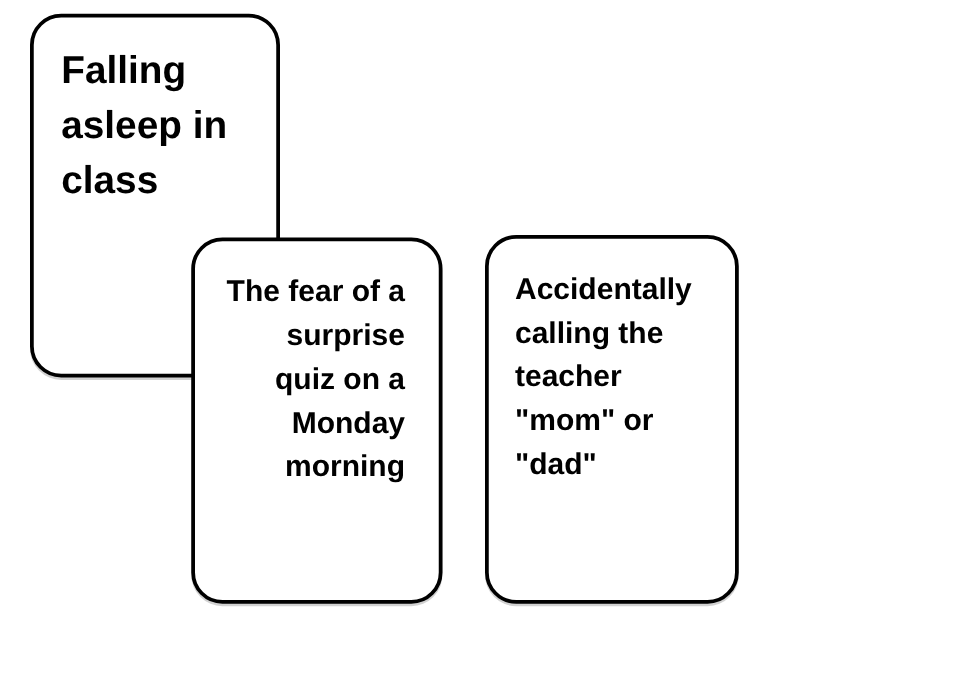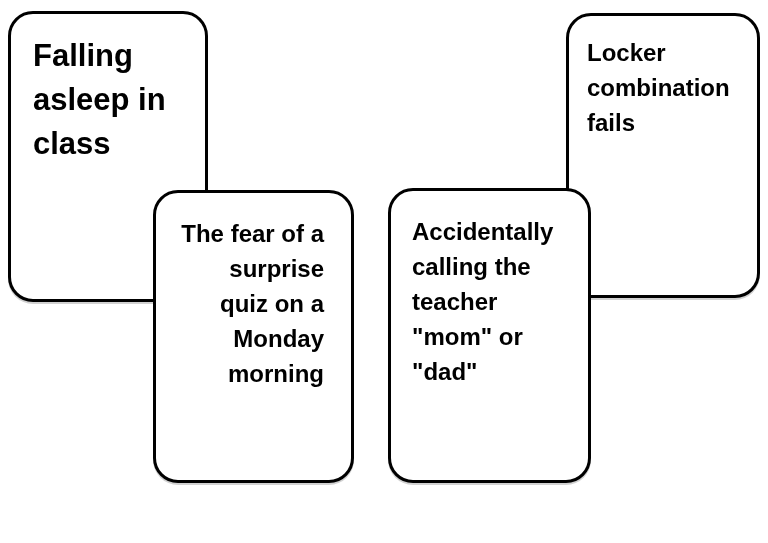--- a/index.html
+++ b/index.html
@@ -29,21 +29,21 @@
   }
   .card-text {
     display: block;
     width: 146px;
     color: #000000;
     font-weight: bold;
     overflow-wrap: break-word;
   }
   
   .card-1 {
-    left: 8px;
+    left: 24px;
     top: 11px;
     width: 200px;
     height: 291px;
     z-index: 1;
     padding: 20px 0 0 22px;
   }
   .card-1 .card-text {
     font-size: 31px;
     line-height: 44px;
   }
@@ -92,17 +92,14 @@
   </div>
 
   <div class="card card-2">
     <span class="card-text">The fear of a surprise quiz on a Monday morning</span>
   </div>
 
   <div class="card card-3">
     <span class="card-text">Accidentally calling the teacher "mom" or "dad"</span>
   </div>
 
-  <div class="card card-4">
-    <span class="card-text">Locker combination fails</span>
-  </div>
 
 </div>
 
 </body></html>

